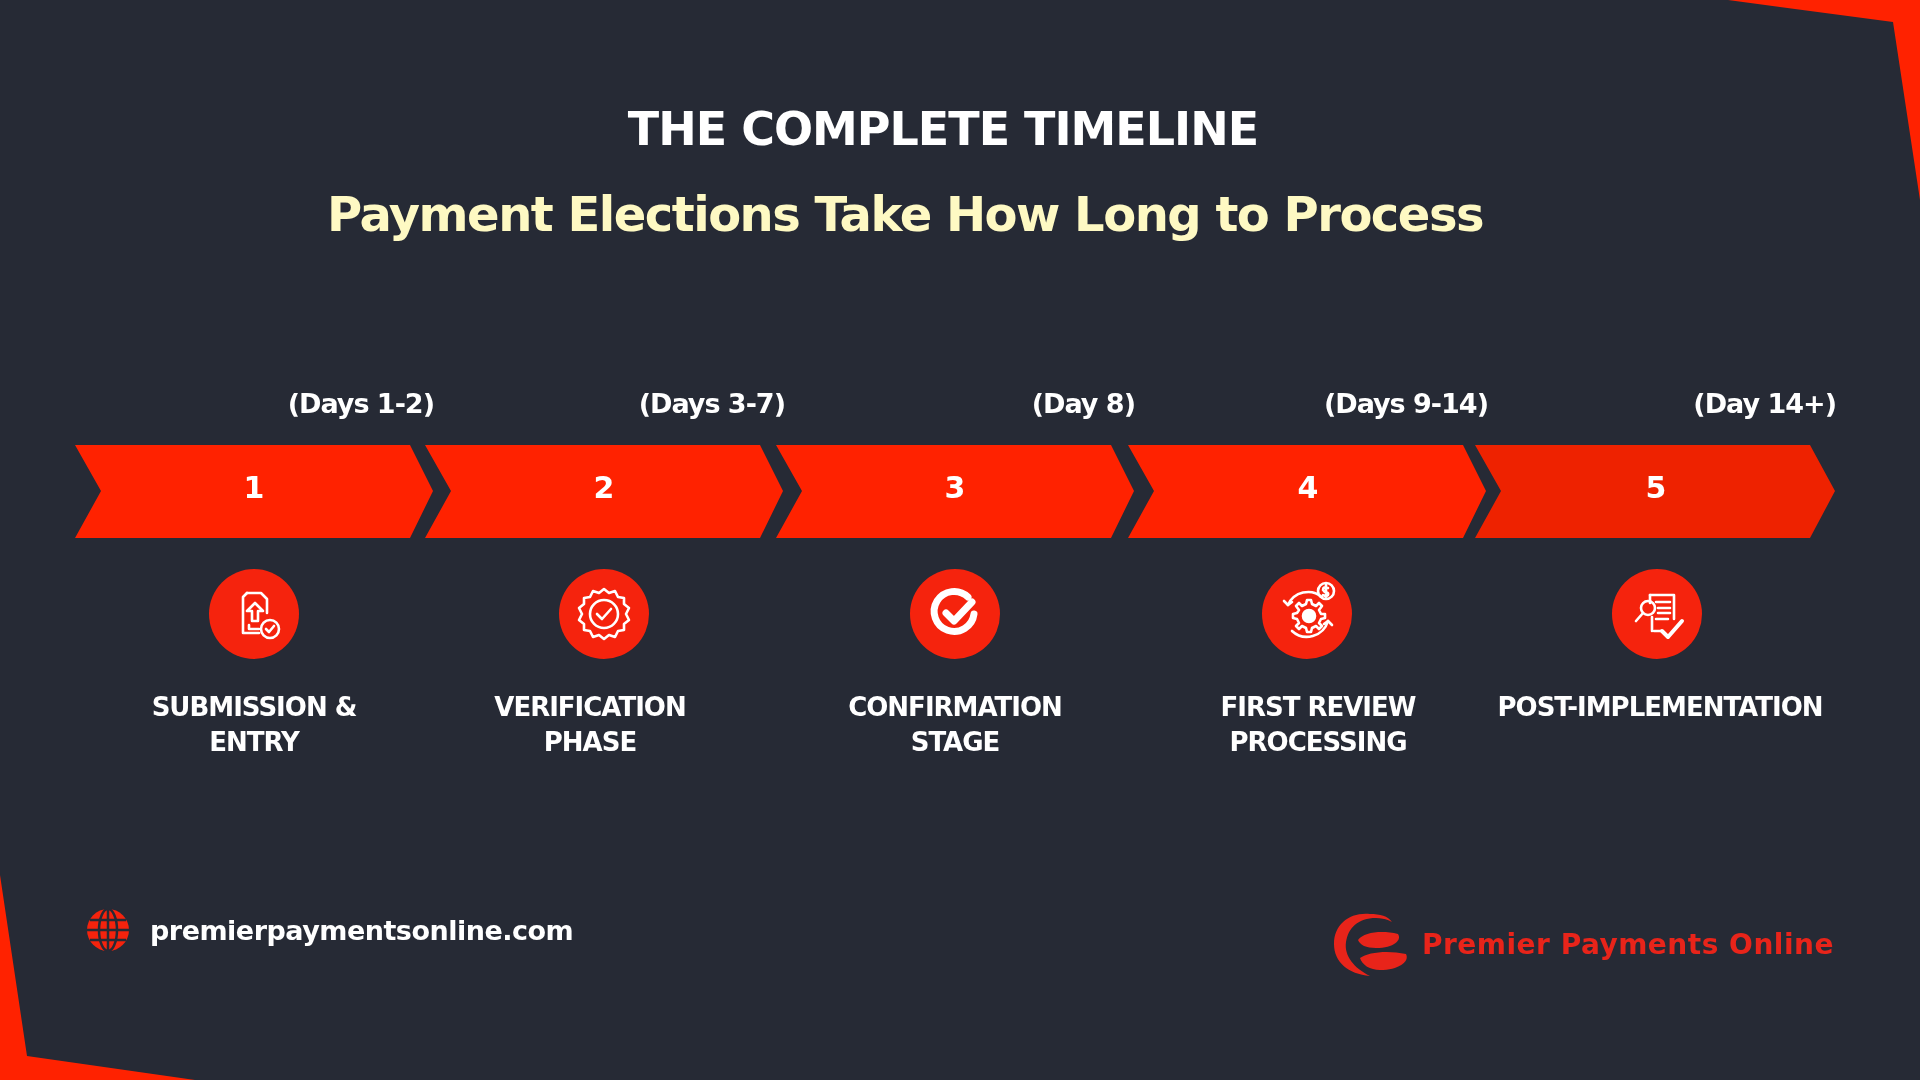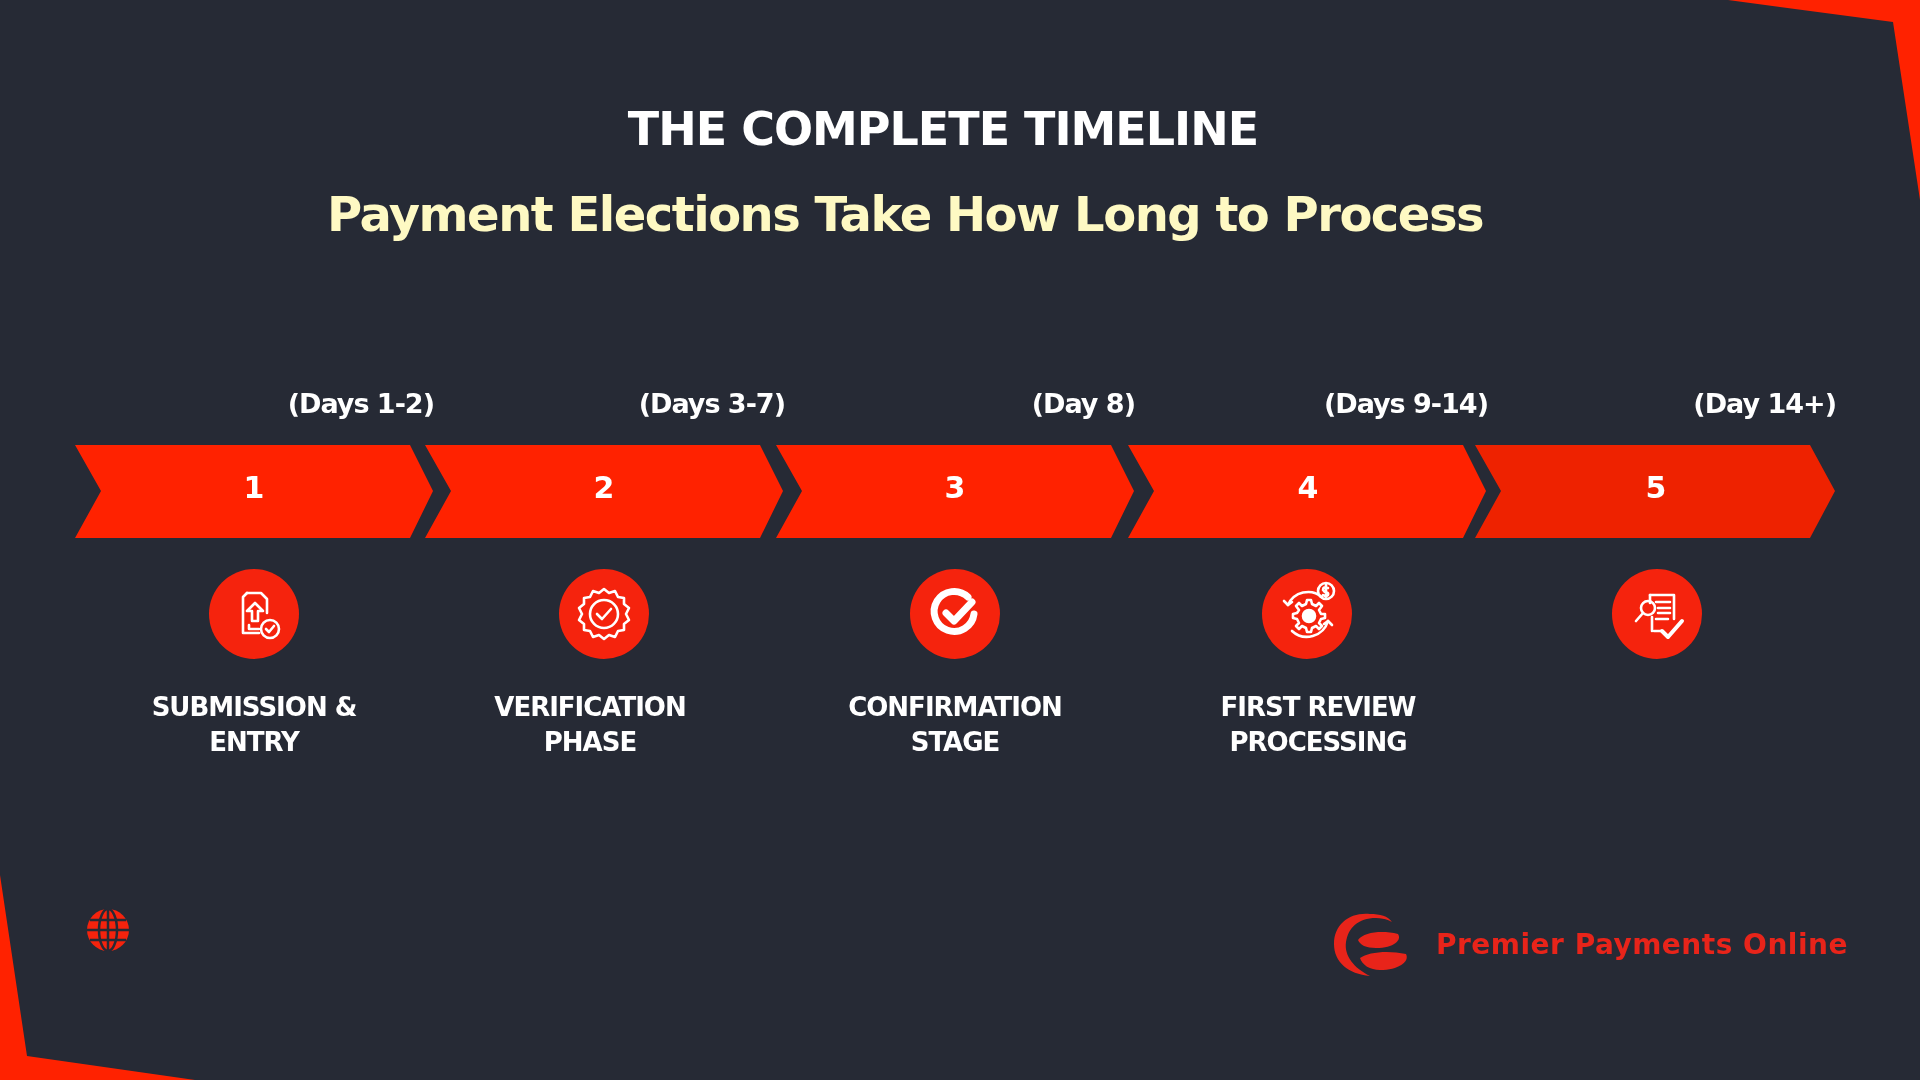--- a/index.html
+++ b/index.html
@@ -9,21 +9,21 @@
   .subtitle { position:absolute; left:0; width:1810px; top:186px; text-align:center; font-weight:bold; font-size:48px; letter-spacing:-1.5px; color:#fef9c3; }
   .days { position:absolute; top:388px; width:360px; text-align:right; font-weight:bold; font-size:27px; letter-spacing:-1px; }
   .chev { position:absolute; top:445px; height:93px; }
   .chev-num { position:absolute; top:470px; width:340px; text-align:center; font-weight:bold; font-size:30px; }
   .icon-circle { position:absolute; top:569px; width:90px; height:90px; border-radius:50%; background:#f5230d; }
   .icon-circle svg { width:90px; height:90px; display:block; }
   .label { position:absolute; top:690px; width:400px; text-align:center; font-weight:bold; font-size:26px; line-height:35px; letter-spacing:-1px; }
   .footer-site { position:absolute; left:86px; top:908px; display:flex; align-items:center; }
   .footer-site .url { margin-left:20px; font-weight:bold; font-size:27px; letter-spacing:-0.5px; }
   .logo { position:absolute; left:1330px; top:910px; display:flex; align-items:center; }
-  .logo .brand { margin-left:24px; font-weight:bold; font-size:28px; color:#e8241a; letter-spacing:0.5px; }
+  .logo .brand { margin-left:10px; font-weight:bold; font-size:28px; color:#e8241a; letter-spacing:0.5px; }
 </style>
 </head>
 <body>
 
 <svg class="corner" width="1920" height="1080">
   <polygon points="1728,0 1920,0 1920,200 1893,22" fill="#ff2200"></polygon>
   <polygon points="0,875 27,1056 195,1080 0,1080" fill="#ff2200"></polygon>
 </svg>
 
 <div class="title">THE COMPLETE TIMELINE</div>
@@ -115,33 +115,35 @@
 </div>
 <div class="label" style="left:755px">
   <div>CONFIRMATION</div>
   <div>STAGE</div>
 </div>
 <div class="label" style="left:1118px">
   <div>FIRST REVIEW</div>
   <div>PROCESSING</div>
 </div>
 <div class="label" style="left:1460px">
+  <div>POST-IMPLEMENTATION</div>
 </div>
 
 <div class="footer-site">
   <svg width="44" height="44" viewBox="0 0 44 44">
     <circle cx="22" cy="22" r="21" fill="#f5230d"></circle>
     <g fill="none" stroke="#262a35" stroke-width="2.5">
       <ellipse cx="22" cy="22" rx="9" ry="21"></ellipse>
       <line x1="22" y1="1" x2="22" y2="43"></line>
       <line x1="1" y1="22" x2="43" y2="22"></line>
       <line x1="4" y1="12" x2="40" y2="12"></line>
       <line x1="4" y1="32" x2="40" y2="32"></line>
     </g>
   </svg>
+  <span class="url">premierpaymentsonline.com</span>
 </div>
 
 <div class="logo">
   <svg width="82" height="68" viewBox="0 0 82 68">
     <path d="M40 4 C20 2 4 14 4 34 C4 52 18 64 40 66 C24 58 14 46 16 32 C18 18 28 8 46 8 C56 8 62 12 62 12 C58 6 50 4 40 4 Z" fill="#e8241a"></path>
     <path d="M28 30 C34 22 52 20 68 24 C72 30 64 38 46 38 C36 38 30 35 28 30 Z" fill="#e8241a"></path>
     <path d="M30 48 C38 42 58 40 76 44 C80 52 68 60 50 60 C40 60 32 55 30 48 Z" fill="#e8241a"></path>
   </svg>
   <span class="brand">Premier Payments Online</span>
 </div>

